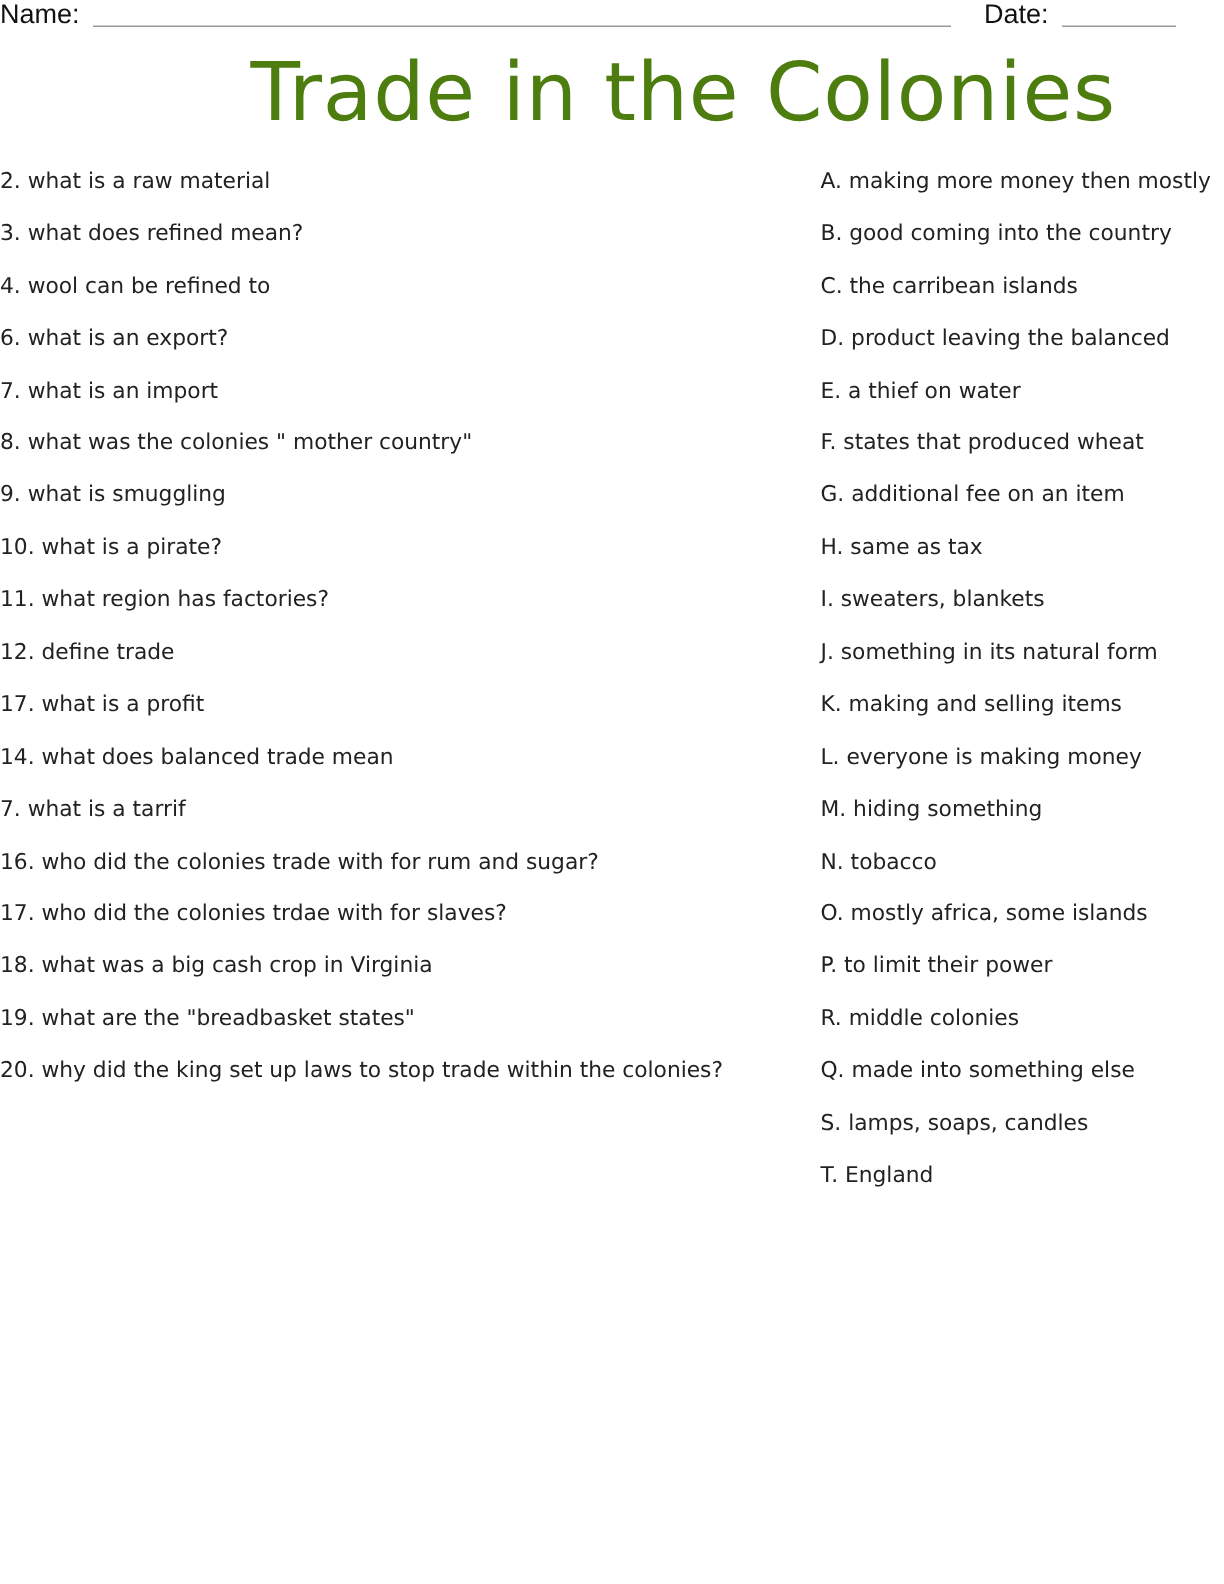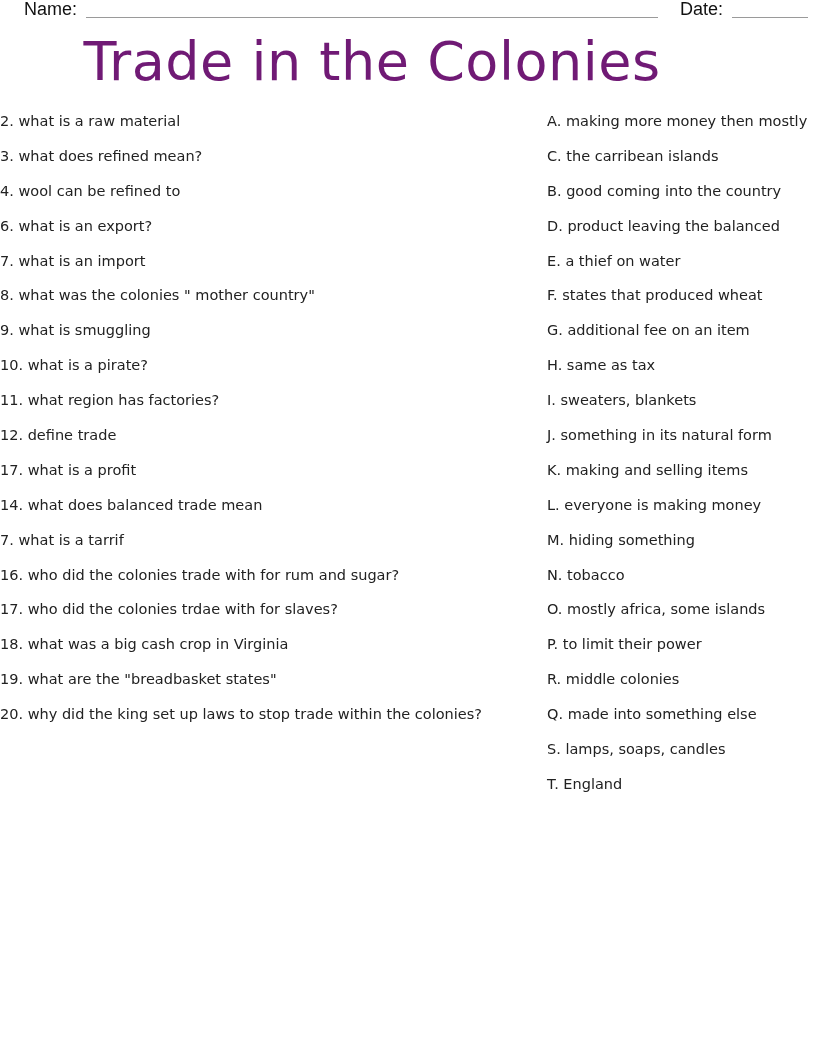--- a/index.html
+++ b/index.html
@@ -1,22 +1,22 @@
 <!DOCTYPE html>
 <html><head>
 <meta charset="utf-8">
 <style>
   html, body { margin: 0; padding: 0; background: #ffffff; }
   body { width: 816px; height: 1056px; position: relative; overflow: hidden; color: #111; }
-  .header { position: absolute; top: 0; left: 0; width: 733px; height: 22px; font-family: "Liberation Sans", sans-serif; font-size: 18px; color: #111; margin-left: 24px; }
+  .header { position: absolute; top: 0; left: 0; width: 733px; height: 22px; font-family: "Liberation Sans", sans-serif; font-size: 18px; color: #111; }
   .name-label { position: absolute; left: 0; top: -1px; }
   .name-line { position: absolute; left: 62px; top: 17px; width: 572px; border-bottom: 1px solid #9a9a9a; }
   .date-label { position: absolute; left: 656px; top: -1px; }
   .date-line { position: absolute; left: 708px; top: 17px; width: 76px; border-bottom: 1px solid #9a9a9a; }
-  .title { position: absolute; top: 28px; left: 0; width: 744px; text-align: center; font-family: "DejaVu Sans", sans-serif; font-size: 54px; line-height: 68px; color: #701a75; letter-spacing: 0.5px; }
+  .title { position: absolute; top: 28px; left: 0; width: 744px; text-align: right; font-family: "DejaVu Sans", sans-serif; font-size: 54px; line-height: 68px; color: #4d7c0f; letter-spacing: 0.5px; }
   .col { position: absolute; top: 111px; font-family: "DejaVu Sans", sans-serif; font-size: 14.5px; color: #222; }
   .col-left { left: 0; width: 530px; }
   .col-right { left: 547px; width: 269px; }
   .item { height: 34.9px; line-height: 20px; white-space: nowrap; }
 </style>
 </head>
 <body>
 
 <div class="header">
   <span class="name-label">Name:</span>
@@ -43,22 +43,22 @@
   <div class="item">7. what is a tarrif</div>
   <div class="item">16. who did the colonies trade with for rum and sugar?</div>
   <div class="item">17. who did the colonies trdae with for slaves?</div>
   <div class="item">18. what was a big cash crop in Virginia</div>
   <div class="item">19. what are the "breadbasket states"</div>
   <div class="item">20. why did the king set up laws to stop trade within the colonies?</div>
 </div>
 
 <div class="col col-right">
   <div class="item">A. making more money then mostly</div>
+  <div class="item">B. good coming into the country</div>
   <div class="item">C. the carribean islands</div>
-  <div class="item">B. good coming into the country</div>
   <div class="item">D. product leaving the balanced</div>
   <div class="item">E. a thief on water</div>
   <div class="item">F. states that produced wheat</div>
   <div class="item">G. additional fee on an item</div>
   <div class="item">H. same as tax</div>
   <div class="item">I. sweaters, blankets</div>
   <div class="item">J. something in its natural form</div>
   <div class="item">K. making and selling items</div>
   <div class="item">L. everyone is making money</div>
   <div class="item">M. hiding something</div>

